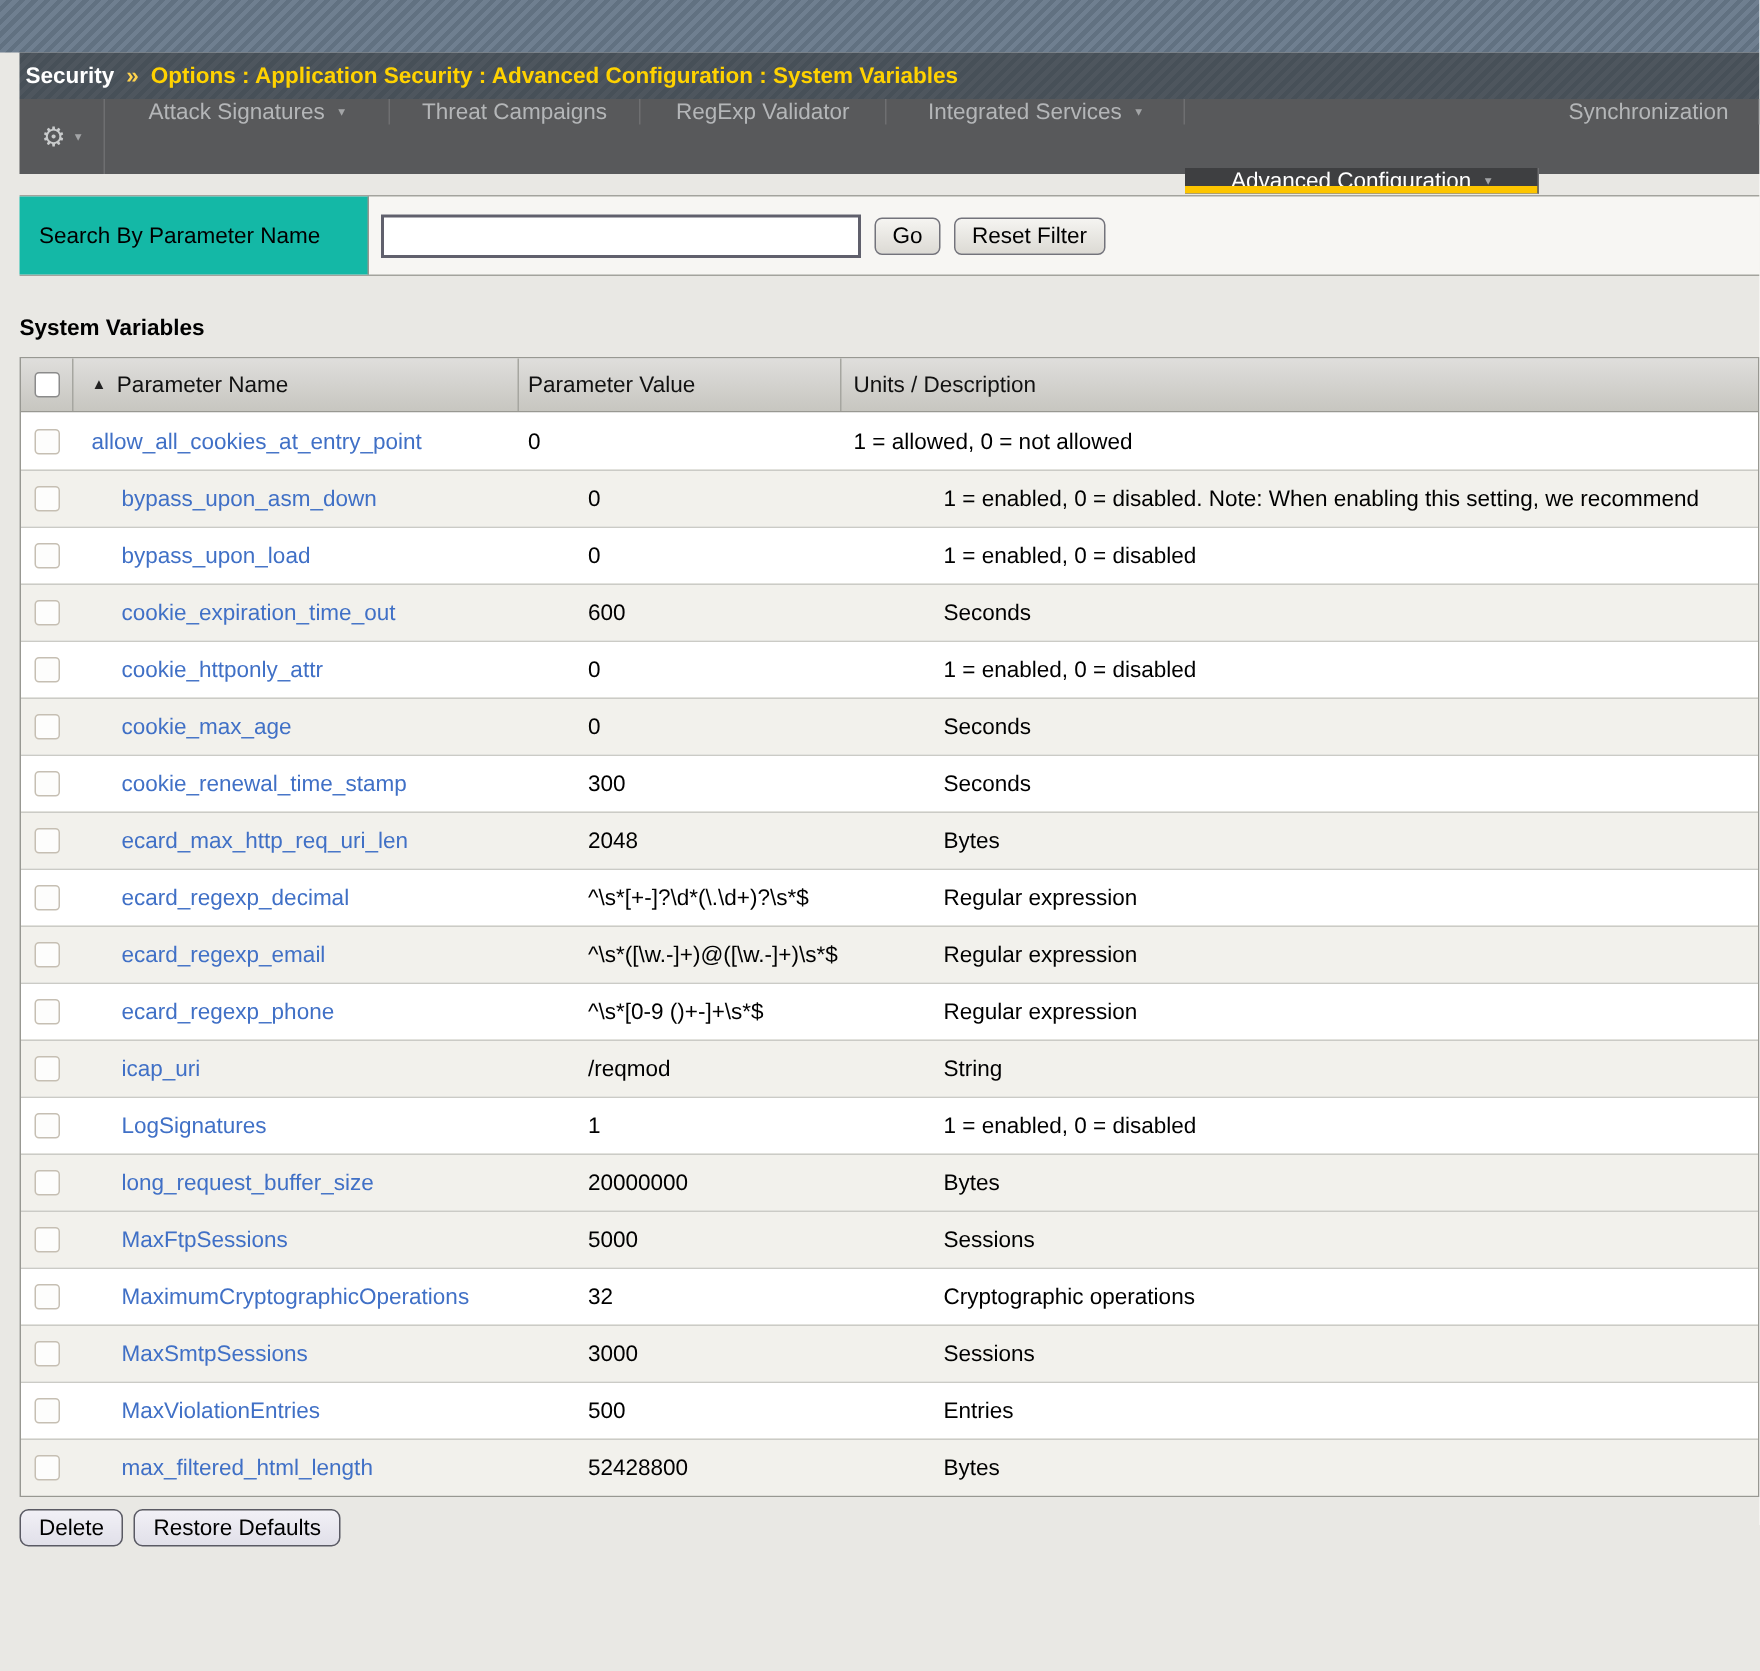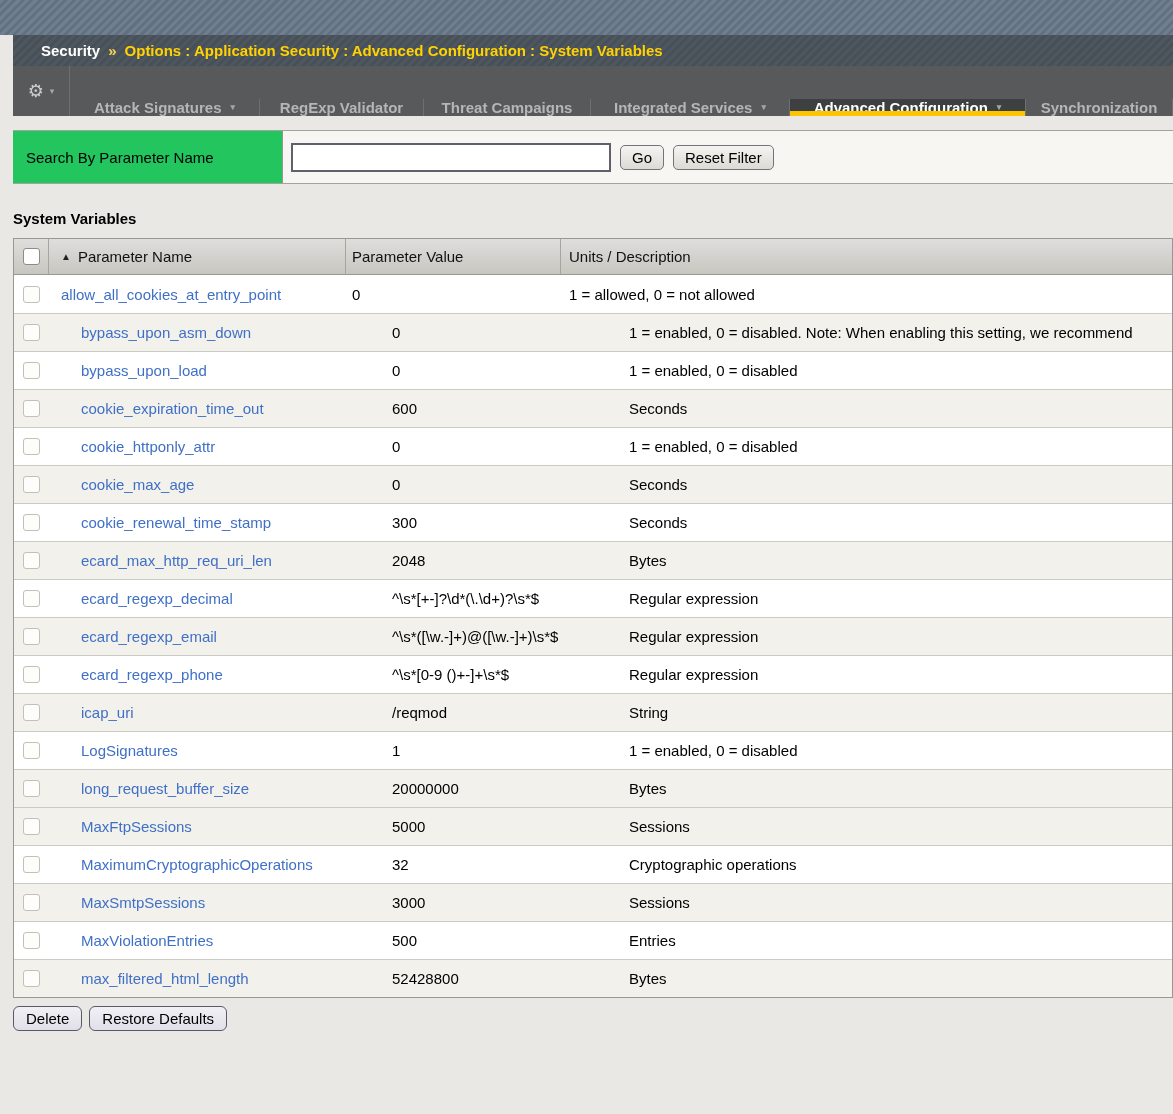--- a/index.html
+++ b/index.html
@@ -14,21 +14,21 @@
   
   .top-band {
     height:35px; width:100%;
     background:repeating-linear-gradient(135deg,#6f7f90 0 3px,#617181 3px 6px);
   }
 
   
   .breadcrumb {
     margin-left:13px; height:31px;
     background:repeating-linear-gradient(135deg,#4e565e 0 3px,#475058 3px 6px);
-    display:flex; align-items:center; padding-left:28px; gap:8px;
+    display:flex; align-items:center; padding-left:4px; gap:8px;
     font-weight:bold; font-size:15px;
   }
   .crumb-section { color:#ffffff; }
   .crumb-sep { color:#ffd34d; font-size:15px; }
   .crumb-path { color:#ffd200; }
 
   
   .tabbar {
     margin-left:13px; height:50px; background:#58595b;
     display:flex; align-items:stretch;
@@ -50,21 +50,21 @@
     background:#fdc500;
   }
 
   
   .search-band {
     margin:14px 0 0 13px; width:1160px; height:54px; background:#f7f6f3;
     border-top:1px solid #a3a39d; border-bottom:1px solid #a3a39d;
     display:flex; align-items:stretch;
   }
   .search-label {
-    width:270px; background:#22c55e; border-right:1px solid #96968f;
+    width:233px; background:#14b8a6; border-right:1px solid #96968f;
     display:flex; align-items:center; padding-left:13px; font-size:15px;
   }
   .search-controls { display:flex; align-items:center; margin-left:8px; gap:9px; }
   .search-input {
     width:320px; height:29px; border:2px solid #60606c; background:#fff;
     font-size:15px; padding:0 5px; font-family:inherit;
   }
   .btn {
     font-size:15px; color:#000; font-family:inherit;
     background:linear-gradient(#f5f4f1,#dcdad4);
@@ -122,43 +122,43 @@
   <span class="crumb-section">Security</span>
   <span class="crumb-sep">»</span>
   <span class="crumb-path">Options : Application Security : Advanced Configuration : System Variables</span>
 </div>
 
 <div class="tabbar">
   <div class="gear-tab">
     <span class="gear-icon">⚙</span>
     <span class="chev">▾</span>
   </div>
-  <div class="tabs-host" style="display:flex; flex:1; align-items:flex-end;font-weight:bold;">
+  <div class="tabs-host" style="display:flex; flex:1; align-items:flex-start;">
 
       <div class="tab" style="width: 190px;">
         <span class="tab-label">Attack Signatures</span>
         <span class="chev tab-arrow">▾</span>
       </div>
 
+      <div class="tab" style="width: 167px;">
+        <span class="tab-label">Threat Campaigns</span>
+
+      </div>
+
       <div class="tab" style="width: 164px;">
         <span class="tab-label">RegExp Validator</span>
-
-      </div>
-
-      <div class="tab" style="width: 167px;">
-        <span class="tab-label">Threat Campaigns</span>
 
       </div>
 
       <div class="tab" style="width: 199px;">
         <span class="tab-label">Integrated Services</span>
         <span class="chev tab-arrow">▾</span>
       </div>
 
-      <div class="tab active" style="width: 236px;">
+      <div class="tab active" style="width: 236px; margin-top: 46px;">
         <span class="tab-label">Advanced Configuration</span>
         <span class="chev tab-arrow">▾</span>
       </div>
 
       <div class="tab" style="flex: 1 1 0%;">
         <span class="tab-label">Synchronization</span>
 
       </div>
     </div>
 </div>

